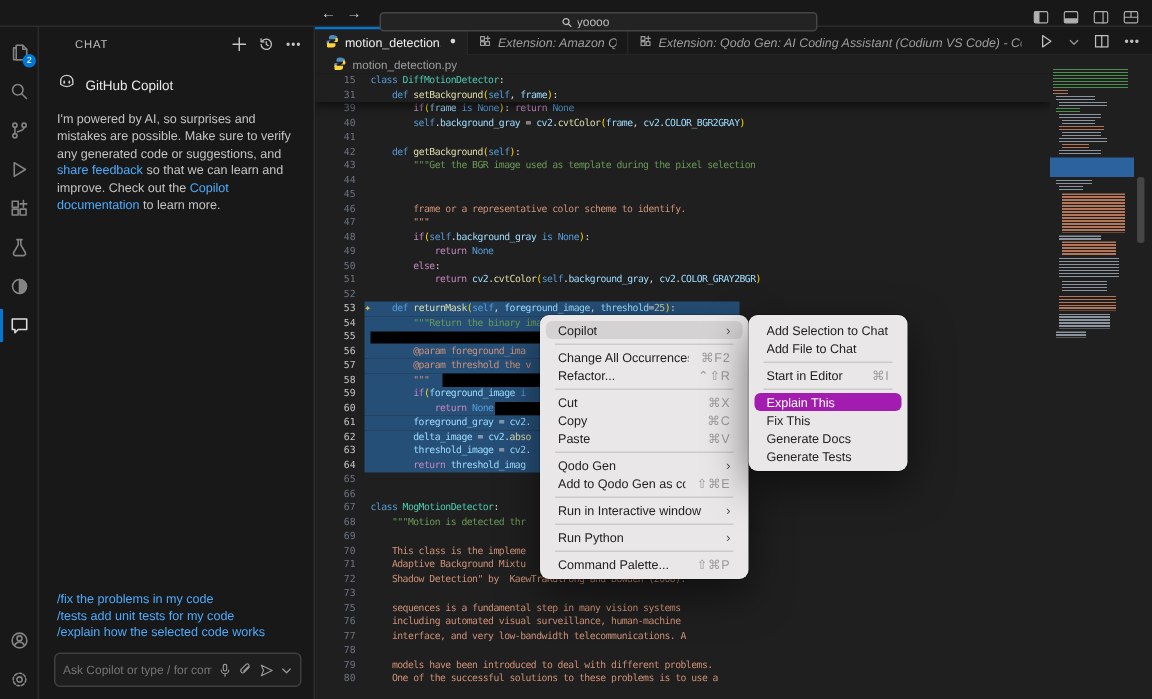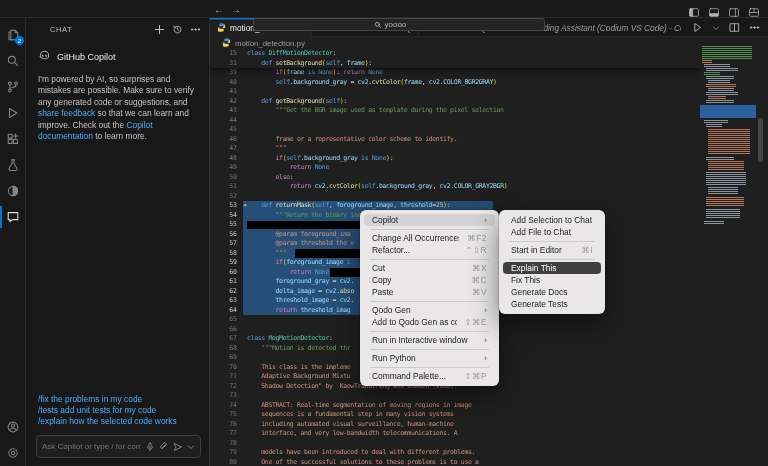--- a/index.html
+++ b/index.html
@@ -6,21 +6,21 @@
   html,body { width:768px; height:466px; overflow:hidden; background:#181818;
     font-family:"Liberation Sans", sans-serif; }
   #app { position:relative; width:768px; height:466px; background:#1f1f1f; }
 
   
   .titlebar { position:absolute; left:0; top:0; width:768px; height:18px;
     background:#181818; border-bottom:1px solid #2b2b2b; z-index:5; }
   .nav-arrows { position:absolute; left:214px; top:0; height:18px; display:flex; gap:7px;
     align-items:center; color:#c8c8c8; font-size:10px; }
   .nav-arrows span { cursor:default; }
-  .cmd-center { position:absolute; left:253px; top:18px; width:292px; height:13px;
+  .cmd-center { position:absolute; left:253px; top:8px; width:292px; height:13px;
     background:#232323; border:1px solid #454545; border-radius:3px;
     display:flex; align-items:center; justify-content:center; gap:3px; }
   .cmd-center input { background:transparent; border:none; outline:none; color:#bbb;
     font-size:8px; width:40px; text-align:left; font-family:"Liberation Sans",sans-serif; }
   .layout-icons { position:absolute; right:8px; top:0; height:18px; display:flex; gap:8px; align-items:center; }
   .layout-icons .li { width:12px; height:10px; }
 
   
   .activitybar { position:absolute; left:0; top:18px; width:26px; height:448px;
     background:#181818; border-right:1px solid #2b2b2b; display:flex; flex-direction:column;
@@ -102,21 +102,21 @@
   
   .menu { position:absolute; background:#e9e7e7; border-radius:6px; padding:4px 0;
     box-shadow:0 10px 28px rgba(0,0,0,.5), 0 0 0 0.5px rgba(0,0,0,.25); z-index:20;
     font-size:8.4px; color:#222; }
   .menu-item { position:relative; height:12px; line-height:12px; margin:0 4px; padding:0 8px;
     border-radius:4px; display:flex; align-items:center; cursor:default; white-space:nowrap; }
   .menu-item .lbl { flex:1; overflow:hidden; }
   .menu-item .sc { color:#9a9a9a; margin-left:8px; letter-spacing:0.5px; }
   .menu-item .sub { color:#555; margin-left:8px; font-size:9px; }
   .menu-item.hover { background:rgba(0,0,0,.09); }
-  .menu-item.selected { background:#404040; color:#fff; }
+  .menu-item.selected { background:#a21caf; color:#fff; }
   .menu-divider { height:1px; background:rgba(0,0,0,.12); margin:2.5px 10px; }
   #context-menu { left:360px; top:210px; width:139px; }
   #copilot-submenu { left:499px; top:210px; width:106px; }
 </style>
 </head>
 <body>
 
 <div id="app">
 
   <div class="titlebar">
@@ -527,24 +527,20 @@
             <span class="ln">71</span>
             <span class="ct"><span class="tk-p">    </span><span class="tk-s">Adaptive Background Mixtu</span></span>
           </div>
           <div class="cl">
             <span class="ln">72</span>
             <span class="ct"><span class="tk-p">    </span><span class="tk-s">Shadow Detection" by  KaewTraKulPong and Bowden (2008).</span></span>
           </div>
           <div class="cl">
             <span class="ln">73</span>
             <span class="ct"></span>
-          </div>
-          <div class="cl">
-            <span class="ln">74</span>
-            <span class="ct"><span class="tk-p">    </span><span class="tk-s">ABSTRACT: Real-time segmentation of moving regions in image</span></span>
           </div>
           <div class="cl">
             <span class="ln">75</span>
             <span class="ct"><span class="tk-p">    </span><span class="tk-s">sequences is a fundamental step in many vision systems</span></span>
           </div>
           <div class="cl">
             <span class="ln">76</span>
             <span class="ct"><span class="tk-p">    </span><span class="tk-s">including automated visual surveillance, human-machine</span></span>
           </div>
           <div class="cl">

